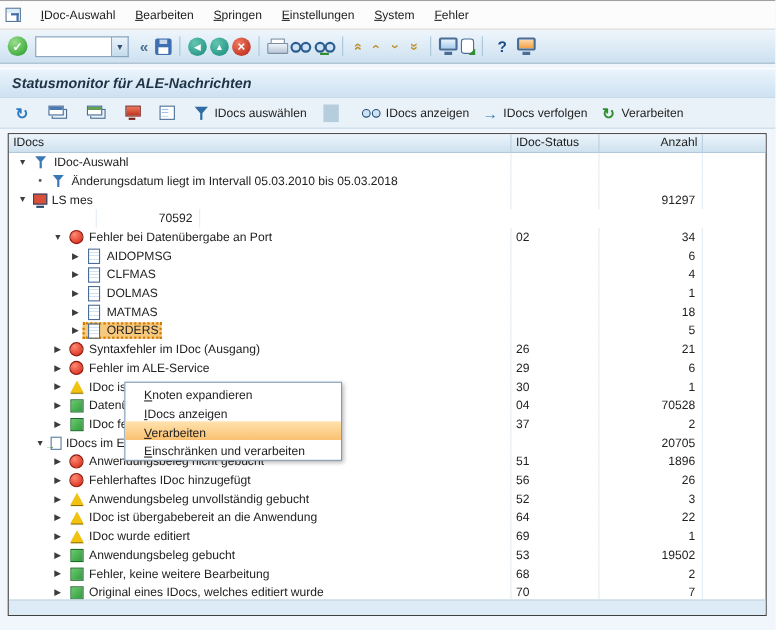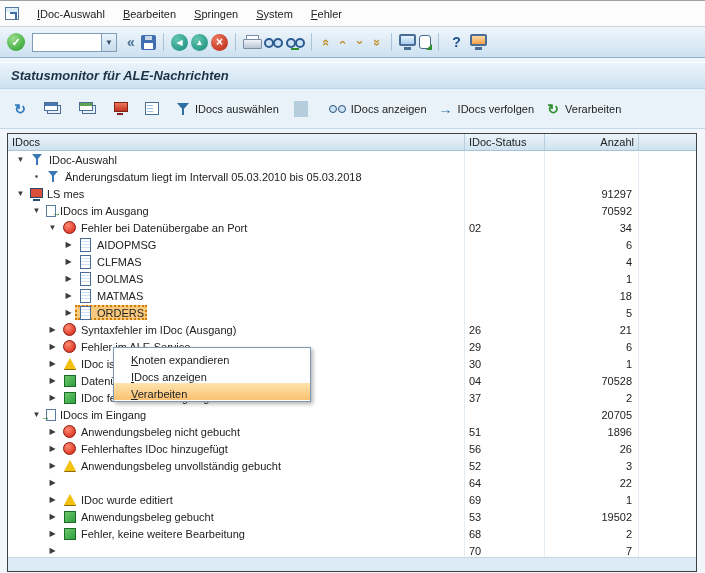--- a/index.html
+++ b/index.html
@@ -67,21 +67,21 @@
   .ic-help { color:#1b4f8a; font-weight:bold; font-size:14px; }
 
   
   .content { position:absolute; top:57px; left:0; right:0; bottom:0; background:#f0f6fb; }
   .title-band { margin-top:4px; height:27px; display:flex; align-items:center;
          background:linear-gradient(#eaf4fc,#cde2f1); border-top:1px solid #fff;
          border-bottom:1px solid #bed3e3; }
   .page-title { font-size:13px; font-weight:bold; font-style:italic; color:#1e3246; padding-left:11px; }
 
   
-  .app-toolbar { height:40px; display:flex; align-items:center; gap:2px; padding:0 8px;
+  .app-toolbar { height:28px; display:flex; align-items:center; gap:2px; padding:0 8px;
          background:#e9f2f9; border-bottom:1px solid #c6d9e8; }
   .ai-item { display:flex; align-items:center; gap:5px; padding:2px 5px; border-radius:2px; cursor:default; }
   .ai-ic { display:inline-flex; align-items:center; justify-content:center; min-width:14px; height:15px;
          position:relative; flex:none; }
   .ai-label { white-space:nowrap; }
   .ai-sep { width:1px; height:16px; background:#b6cddd; margin:0 3px; }
   .ai-refresh::before { content:"↻"; color:#2e7bbf; font-weight:bold; font-size:14px; }
   .ai-windows, .ai-windows2 { width:11px; height:9px; border:1px solid #4a6d96;
          background:linear-gradient(#4a78b0 0 3px,#fff 3px);
          box-shadow:3px 3px 0 -1px #e8f1fa, 3px 3px 0 0 #4a6d96; margin:0 4px 4px 0; }
@@ -172,20 +172,23 @@
         </div>
 
         <div class="menu-item">
           <span class="menu-label">Bearbeiten</span>
         </div>
 
         <div class="menu-item">
           <span class="menu-label">Springen</span>
         </div>
 
+        <div class="menu-item">
+          <span class="menu-label">Einstellungen</span>
+        </div>
 
         <div class="menu-item">
           <span class="menu-label">System</span>
         </div>
 
         <div class="menu-item">
           <span class="menu-label">Fehler</span>
         </div>
       </div>
   </div>
@@ -346,28 +349,20 @@
                 <span class="ti ti-system"></span>
                 <span class="tlabel">LS mes</span>
               </span>
             </div>
             <div class="tcell status"></div>
             <div class="tcell count">91297</div>
             <div class="tcell filler"></div>
           </div>
 
           <div class="trow" data-level="1">
-            <div class="tcell tree">
-              <span class="spacer"></span>
-              <span class="exp open"></span>
-              <span class="chip">
-                <span class="ti ti-out"></span>
-                <span class="tlabel">IDocs im Ausgang</span>
-              </span>
-            </div>
             <div class="tcell status"></div>
             <div class="tcell count">70592</div>
             <div class="tcell filler"></div>
           </div>
 
           <div class="trow" data-level="2">
             <div class="tcell tree">
               <span class="spacer"></span>
               <span class="exp open"></span>
               <span class="chip">
@@ -573,20 +568,24 @@
             </div>
             <div class="tcell status">52</div>
             <div class="tcell count">3</div>
             <div class="tcell filler"></div>
           </div>
 
           <div class="trow" data-level="2">
             <div class="tcell tree">
               <span class="spacer"></span>
               <span class="exp closed"></span>
+              <span class="chip">
+                <span class="ti ti-yellow"></span>
+                <span class="tlabel">IDoc ist übergabebereit an die Anwendung</span>
+              </span>
             </div>
             <div class="tcell status">64</div>
             <div class="tcell count">22</div>
             <div class="tcell filler"></div>
           </div>
 
           <div class="trow" data-level="2">
             <div class="tcell tree">
               <span class="spacer"></span>
               <span class="exp closed"></span>
@@ -625,20 +624,24 @@
             </div>
             <div class="tcell status">68</div>
             <div class="tcell count">2</div>
             <div class="tcell filler"></div>
           </div>
 
           <div class="trow" data-level="2">
             <div class="tcell tree">
               <span class="spacer"></span>
               <span class="exp closed"></span>
+              <span class="chip">
+                <span class="ti ti-green"></span>
+                <span class="tlabel">Original eines IDocs, welches editiert wurde</span>
+              </span>
             </div>
             <div class="tcell status">70</div>
             <div class="tcell count">7</div>
             <div class="tcell filler"></div>
           </div>
         </div>
       <div class="tfoot"></div>
     </div>
 
     <div class="context-menu">
@@ -648,16 +651,19 @@
         </div>
 
         <div class="cmenu-item">
           <span class="cmenu-label">IDocs anzeigen</span>
         </div>
 
         <div class="cmenu-item highlighted">
           <span class="cmenu-label">Verarbeiten</span>
         </div>
 
+        <div class="cmenu-item">
+          <span class="cmenu-label">Einschränken und verarbeiten</span>
+        </div>
       </div>
 
   </div>
 </div>
 
 </body></html>

